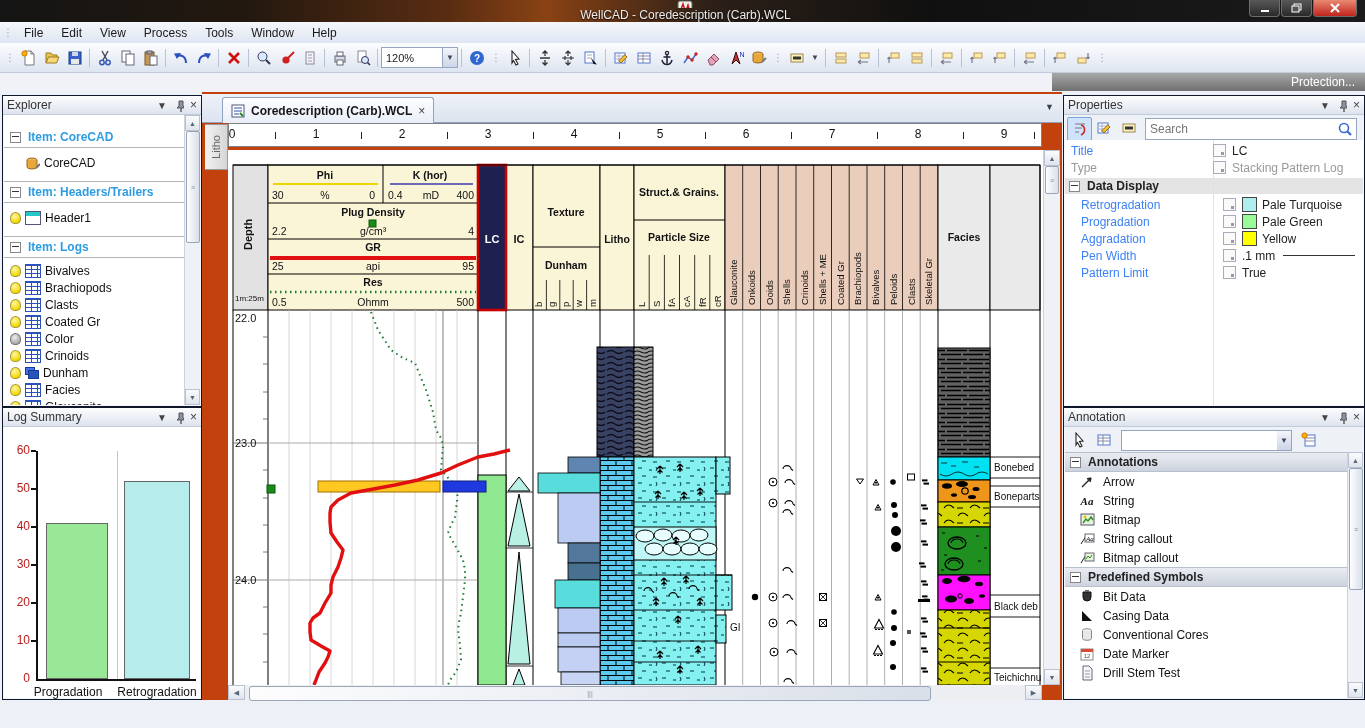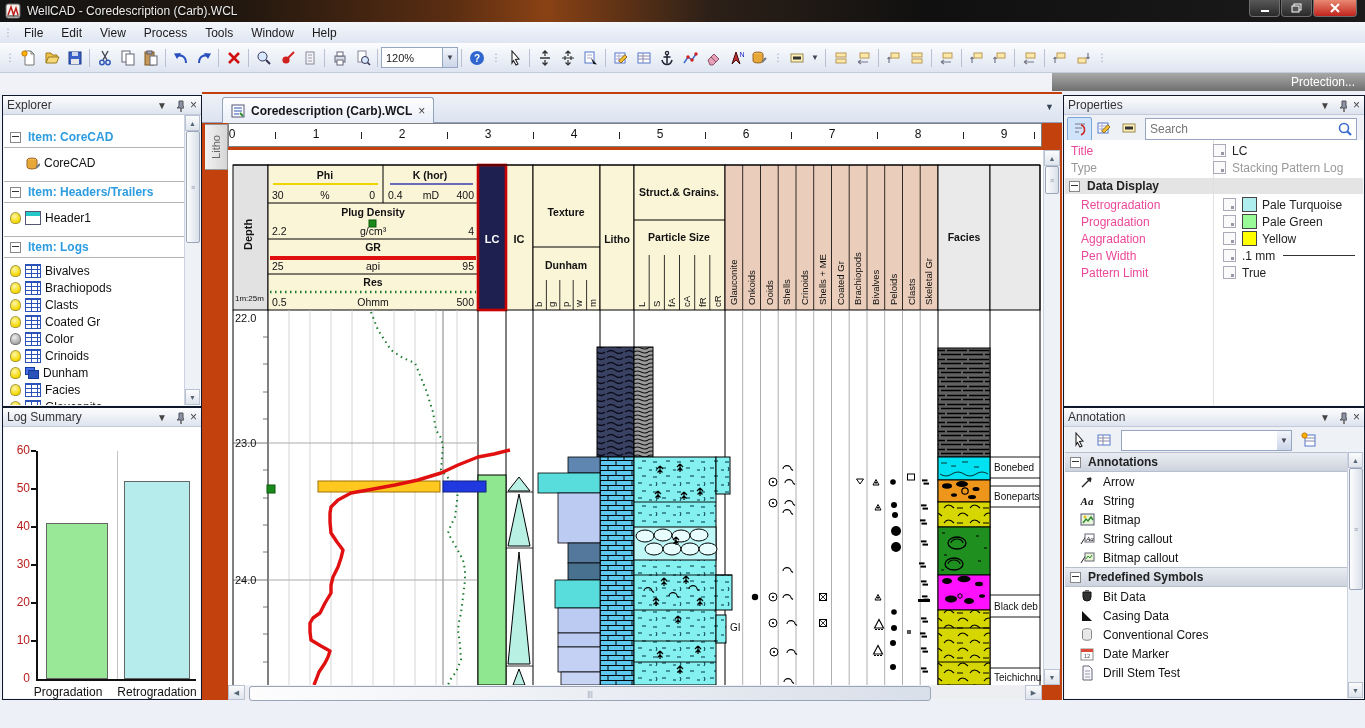--- a/index.html
+++ b/index.html
@@ -4,21 +4,21 @@
 <style>
   html,body{margin:0;padding:0;background:#cfd6e2;}
   .app{position:relative;width:1365px;height:728px;overflow:hidden;
        font-family:"Liberation Sans",sans-serif;font-size:12px;color:#222;
        background:#edf0f6;user-select:none;}
   .abs{position:absolute;}
 
   
   .titlebar{position:absolute;left:0;top:0;width:1365px;height:22px;
     background:linear-gradient(90deg,#141414 0%,#23180f 18%,#5a2d12 33%,#8a4214 40%,#2c2018 52%,#101010 68%,#1b1b1b 100%);
-    display:flex;align-items:center;color:#ececec;}
+    display:flex;align-items:center;color:#ececec;flex-direction:column;}
   .titlebar .ttext{margin-left:6px;font-size:12px;text-shadow:0 1px 2px #000;}
   .winbtns{position:absolute;right:8px;top:0;display:flex;}
   .wbtn{width:29px;height:16px;border:1px solid #6d6d6d;border-top:none;
     border-radius:0 0 4px 4px;display:flex;align-items:center;justify-content:center;
     background:linear-gradient(180deg,#585858,#2a2a2a);color:#fff;font-size:10px;margin-left:1px;}
   .wbtn.close{background:linear-gradient(180deg,#e98973,#c1241c);width:42px;font-weight:bold;}
 
   
   .menubar{position:absolute;left:0;top:22px;width:1365px;height:21px;
     background:linear-gradient(180deg,#f4f7fb,#dfe6f2);border-bottom:1px solid #c2cadb;
@@ -96,21 +96,21 @@
   .sidetab span{transform:rotate(-90deg);font-size:11px;color:#666;}
   .ruler{position:absolute;left:26px;top:31px;width:812px;height:22px;background:#fff;border:1px solid #808080;}
   .rnum{position:absolute;top:3px;width:18px;text-align:center;font-size:12px;color:#111;}
   .rtick{position:absolute;top:8px;width:1px;height:7px;background:#222;}
   .hscroll{position:absolute;left:26px;top:593px;width:814px;height:15px;background:#f0f1f4;
     display:flex;align-items:center;}
 
   
   .pgrid{position:absolute;left:1px;top:44px;right:1px;bottom:1px;background:#fff;}
   .prow{display:flex;align-items:center;height:17px;font-size:12px;}
-  .plab{width:142px;padding-left:6px;flex:none;color:#ec4899;}
+  .plab{width:142px;padding-left:6px;flex:none;color:#3b82f6;}
   .plab.sub{padding-left:16px;}
   .ebox{width:11px;height:11px;border:1px solid #aab;background:#fafafa;flex:none;margin-right:6px;position:relative;}
   .ebox::after{content:"";position:absolute;right:1px;bottom:1px;width:3px;height:3px;background:#99a;}
   .swatch{width:13px;height:13px;border:1px solid #444;flex:none;margin-right:5px;}
   .grouprow{display:flex;align-items:center;gap:7px;height:16px;background:#e4e4e4;
     font-weight:bold;font-size:12px;padding-left:4px;margin:2px 0;}
   .searchbox{position:absolute;left:60px;top:3px;right:6px;height:20px;border:1px solid #97a6c0;
     background:#fff;display:flex;align-items:center;}
   .searchbox input{border:none;outline:none;flex:1;font-family:"Liberation Sans",sans-serif;
     font-size:12px;padding:0 4px;color:#333;}

